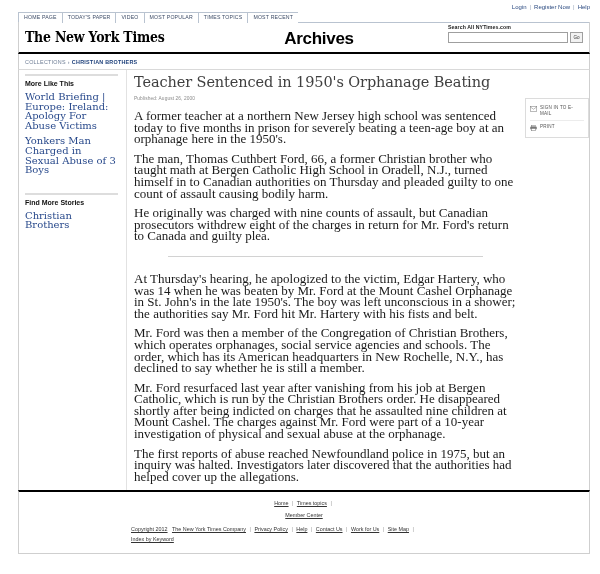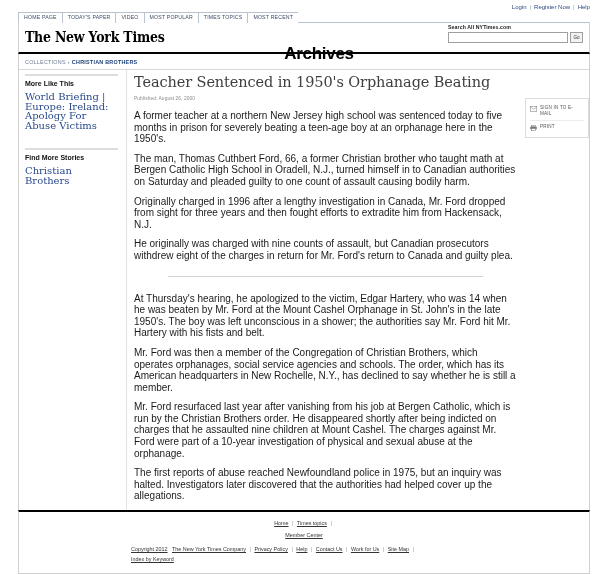--- a/index.html
+++ b/index.html
@@ -92,21 +92,21 @@
     font-weight: 700;
     letter-spacing: -0.2px;
     color: #000;
     white-space: nowrap;
     transform: scaleY(1.12);
     transform-origin: left top;
   }
   .section-title {
     position: absolute;
     left: 0; right: 0;
-    top: 22px;
+    top: 7px;
     text-align: center;
     font-size: 17px;
     font-weight: 700;
     letter-spacing: -0.3px;
     margin-left: 30px;
   }
   .searchbox {
     position: absolute;
     right: 6px;
     top: 2px;
@@ -218,22 +218,22 @@
     color: #404040;
     margin: 0 0 5px 0;
   }
   .published {
     font-size: 4.8px;
     color: #8a8a8a;
     margin-bottom: 9px;
     letter-spacing: 0.1px;
   }
   .para {
-    font-family: Liberation Sans, sans-serif;
-    font-size: 10px;
+    font-family: Liberation Serif, serif;
+    font-size: 13px;
     line-height: 11.6px;
     color: #1a1a1a;
     margin: 4px 0 8px 0;
     text-align: left;
   }
   .rule {
     border: 0;
     border-top: 1px solid #d2d2d2;
     margin: 14px 34px 16px 34px;
   }
@@ -325,32 +325,32 @@
 
   <div class="breadcrumb">
     <a href="#">COLLECTIONS</a><span class="crumb-arrow">›</span><span class="crumb-current">CHRISTIAN BROTHERS</span>
   </div>
 
   <div class="content">
 
     <div class="sidebar">
       <div class="side-heading">More Like This</div>
       <a href="#" class="side-link">World Briefing | Europe: Ireland: Apology For Abuse Victims</a>
+      <a href="#" class="side-link">Yonkers Man Charged in Sexual Abuse of 3 Boys</a>
       <div class="side-block-gap"></div>
       <div class="side-heading">Find More Stories</div>
       <a href="#" class="side-link">Christian Brothers</a>
     </div>
 
     <div class="article">
       <h1 class="headline">Teacher Sentenced in 1950's Orphanage Beating</h1>
       <div class="published">Published: August 26, 2000</div>
 
       <p class="para">A former teacher at a northern New Jersey high school was sentenced today to five months in prison for severely beating a teen-age boy at an orphanage here in the 1950's.</p>
-      <p class="para">The man, Thomas Cuthbert Ford, 66, a former Christian brother who taught math at Bergen Catholic High School in Oradell, N.J., turned himself in to Canadian authorities on Saturday and pleaded guilty to one count of assault causing bodily harm.</p>
-      <p class="para">Originally charged in 1996 after a lengthy investigation in Canada, Mr. Ford dropped from sight for three years and then fought efforts to extradite him from Hackensack, N.J.</p>
+      <p class="para">The man, Thomas Cuthbert Ford, 66, a former Christian brother who taught math at Bergen Catholic High School in Oradell, N.J., turned himself in to Canadian authorities on Thursday and pleaded guilty to one count of assault causing bodily harm.</p>
       <p class="para">He originally was charged with nine counts of assault, but Canadian prosecutors withdrew eight of the charges in return for Mr. Ford's return to Canada and guilty plea.</p>
 
       <hr class="rule">
 
       <p class="para">At Thursday's hearing, he apologized to the victim, Edgar Hartery, who was 14 when he was beaten by Mr. Ford at the Mount Cashel Orphanage in St. John's in the late 1950's. The boy was left unconscious in a shower; the authorities say Mr. Ford hit Mr. Hartery with his fists and belt.</p>
       <p class="para">Mr. Ford was then a member of the Congregation of Christian Brothers, which operates orphanages, social service agencies and schools. The order, which has its American headquarters in New Rochelle, N.Y., has declined to say whether he is still a member.</p>
       <p class="para">Mr. Ford resurfaced last year after vanishing from his job at Bergen Catholic, which is run by the Christian Brothers order. He disappeared shortly after being indicted on charges that he assaulted nine children at Mount Cashel. The charges against Mr. Ford were part of a 10-year investigation of physical and sexual abuse at the orphanage.</p>
       <p class="para">The first reports of abuse reached Newfoundland police in 1975, but an inquiry was halted. Investigators later discovered that the authorities had helped cover up the allegations.</p>
     </div>
 

